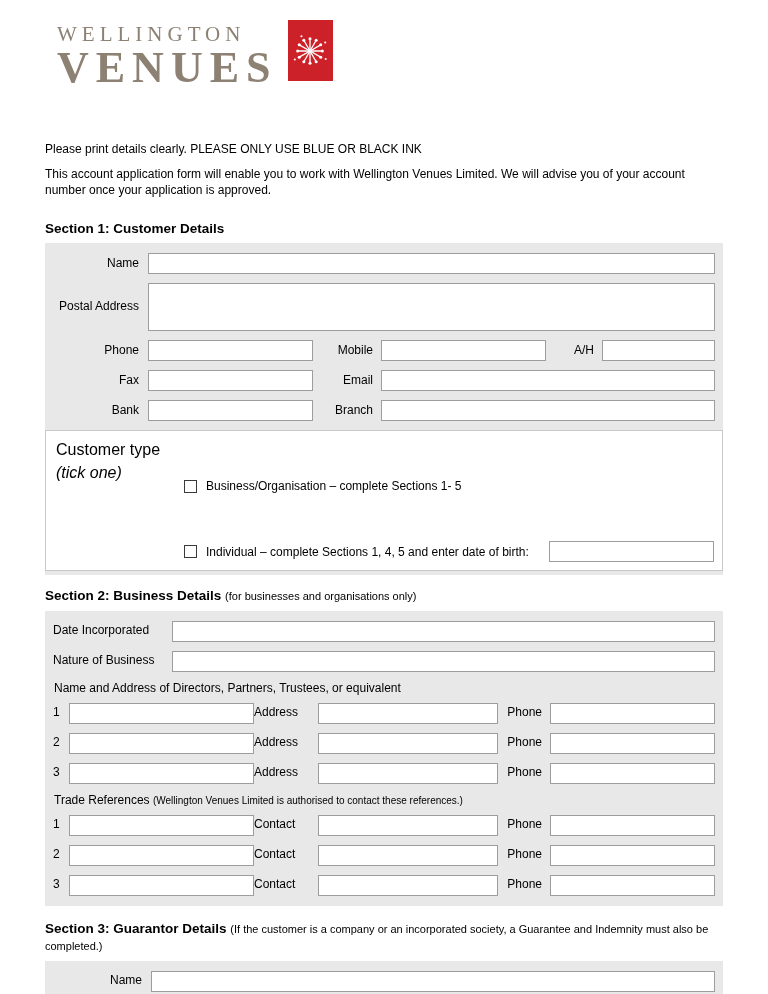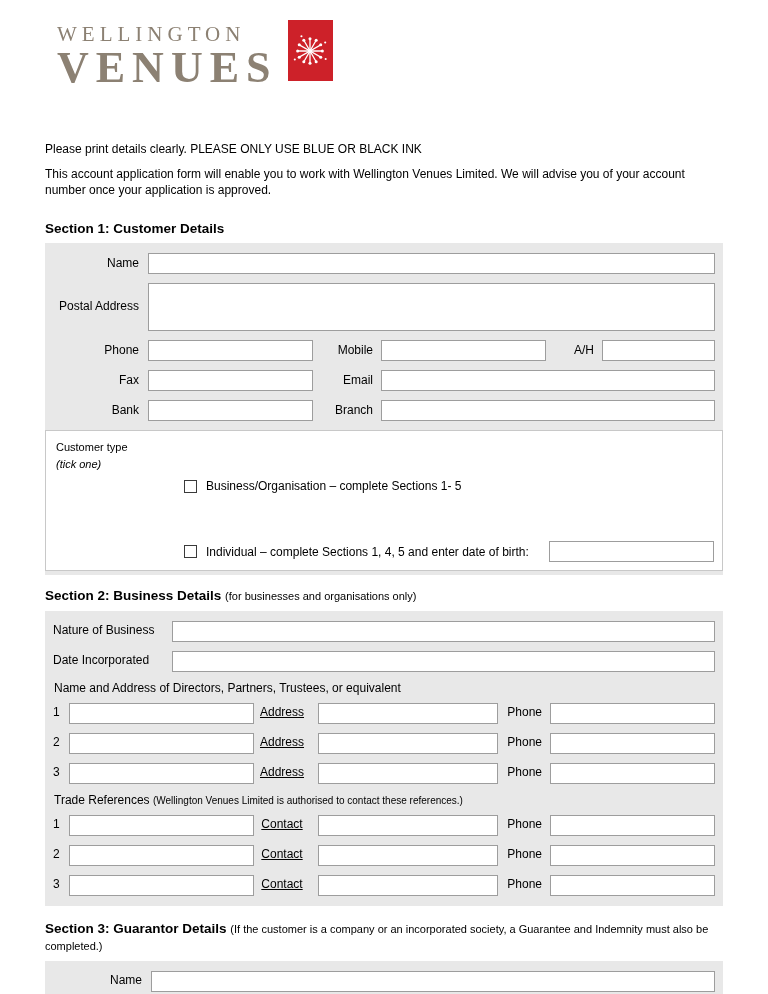--- a/index.html
+++ b/index.html
@@ -56,36 +56,36 @@
   .lbl-mid1 { flex: 0 0 68px; text-align: right; padding-right: 8px; }
   .w-mobile { flex: 0 0 152px; }
   .lbl-ah { flex: 0 0 56px; text-align: right; padding-right: 8px; }
 
   
   .ctype-block {
     background: #fff; border: 1px solid #c8c8c8;
     margin: 4px -8px -6px -8px; padding: 8px 8px 8px 10px;
     display: flex;
   }
-  .ctype-left { flex: 0 0 128px; font-size: 11px; padding-top: 2px; }
+  .ctype-left { flex: 0 0 128px; font-size: 16px; padding-top: 2px; }
   .ctype-tick { font-style: italic; margin-top: 5px; }
   .ctype-options { flex: 1 1 auto; display: flex; flex-direction: column; gap: 8px; }
   .opt-row { display: flex; align-items: center; font-size: 12px; margin-top: 40px; }
   .checkbox {
     width: 13px; height: 13px; border: 1.5px solid #3a3a3a; background: #fff;
     display: inline-block; flex: 0 0 13px; margin-right: 9px;
   }
   .dob-input { flex: 0 0 148px; margin-left: auto; }
 
   
   .sub-heading { font-size: 12px; margin: 1px 0 8px 1px; }
   .tiny-note { font-size: 10px; }
   .num { flex: 0 0 16px; }
   .in-name { flex: 0 0 185px; }
-  .lbl-mid2 { flex: 0 0 64px; text-align: center; padding-right: 8px; text-decoration: underline; }
+  .lbl-mid2 { flex: 0 0 64px; text-align: left; padding-right: 8px; }
   .lbl-ph2 { flex: 0 0 52px; text-align: right; padding-right: 8px; }
   .in-ph2 { flex: 0 0 135px; }
 
   .s2-panel { margin-bottom: 2px; }
 </style>
 </head>
 <body>
 
 <div class="page">
 
@@ -193,26 +193,26 @@
     </div>
   </div>
 
   <div class="section-title">
     <span>Section 2: Business Details</span>
     <span class="section-note">(for businesses and organisations only)</span>
   </div>
   <div class="panel s2-panel">
 
     <div class="row">
+      <span class="lbl c2">Date Incorporated</span>
+      <input type="text" class="box grow" style="">
+    </div>
+
+    <div class="row">
       <span class="lbl c2">Nature of Business</span>
-      <input type="text" class="box grow" style="">
-    </div>
-
-    <div class="row">
-      <span class="lbl c2">Date Incorporated</span>
       <input type="text" class="box grow" style="">
     </div>
 
     <div class="sub-heading">Name and Address of Directors, Partners, Trustees, or equivalent</div>
 
     <div class="row">
       <span class="lbl num">1</span>
       <input type="text" class="box in-name" style="">
       <span class="lbl lbl-mid2">Address</span>
       <input type="text" class="box grow" style="">

